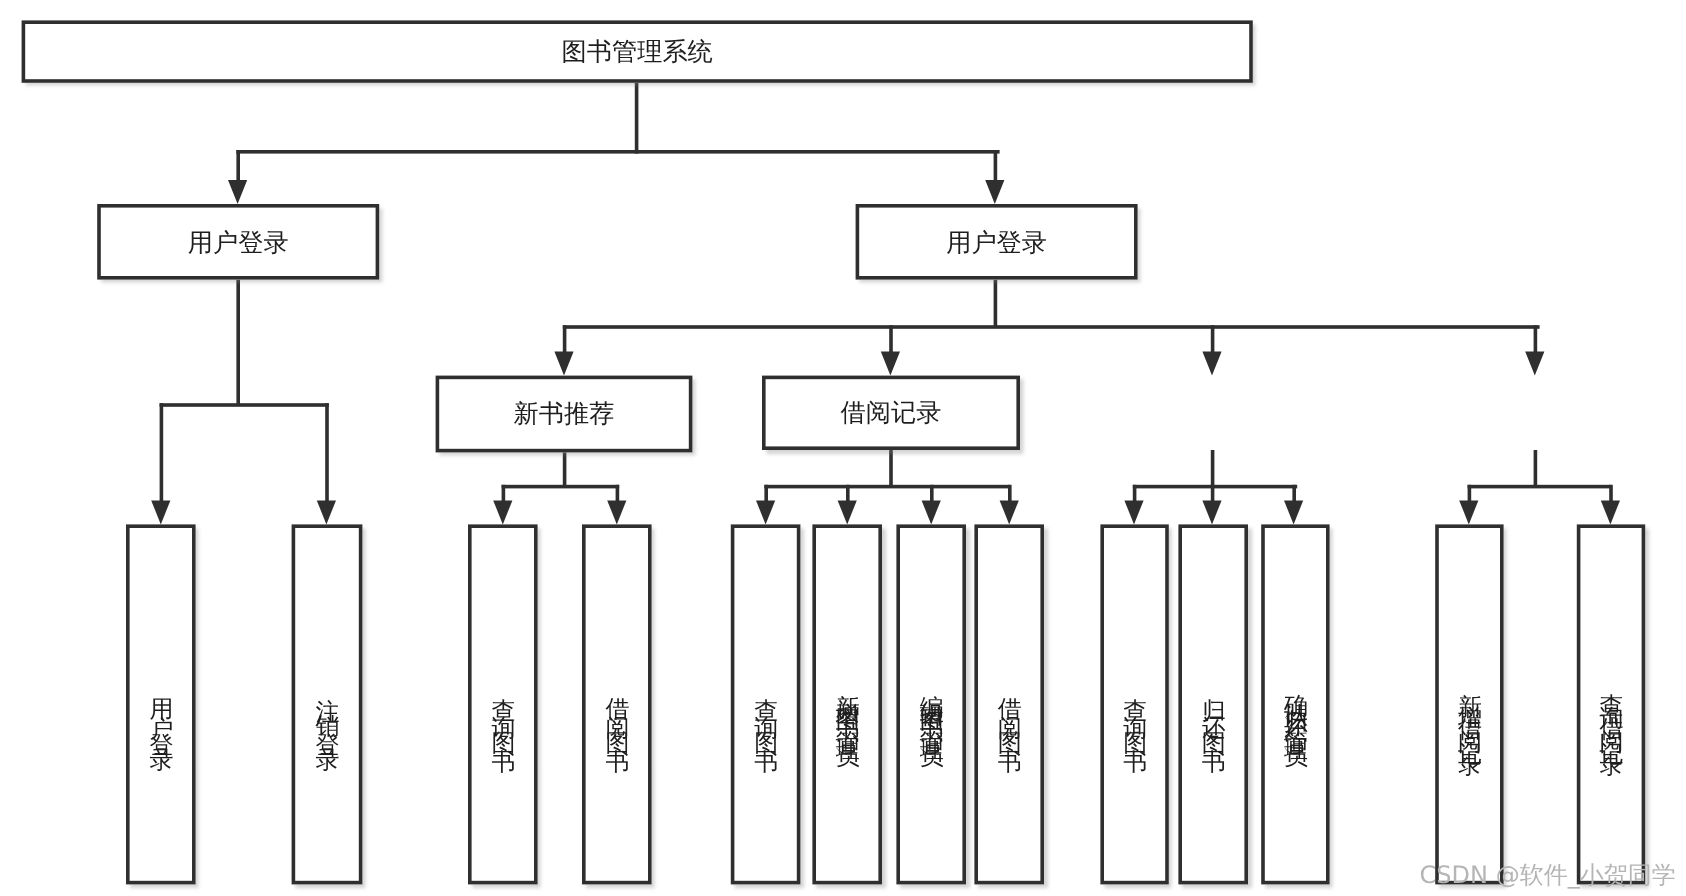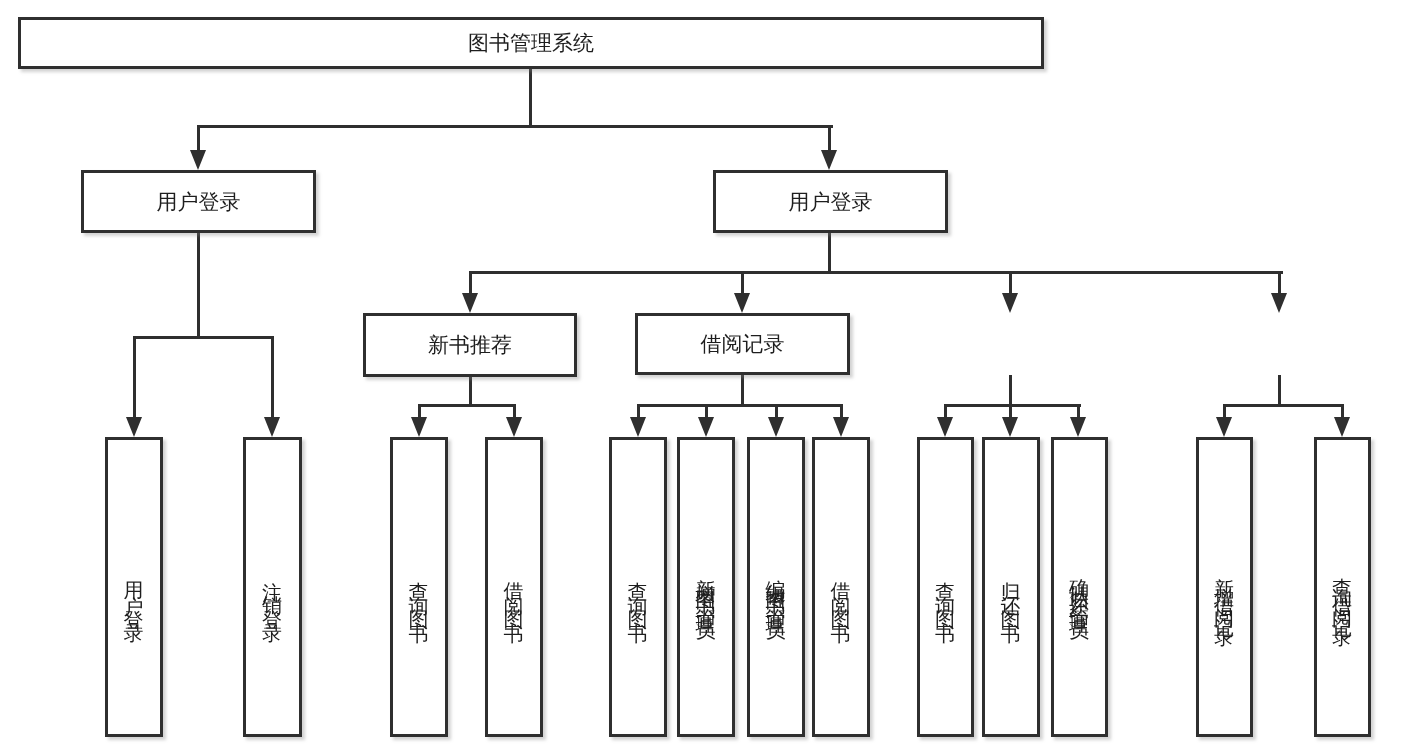--- a/index.html
+++ b/index.html
@@ -153,14 +153,15 @@
     <span class="vlbl ls9">确认归还（管理员）</span>
   </div>
 
   <div class="box v" style="left:1196px;width:57px">
     <span class="vlbl ls6">新增借阅记录</span>
   </div>
   <div class="box v" style="left:1314px;width:57px">
     <span class="vlbl ls6">查询借阅记录</span>
   </div>
 
+  <span class="watermark">CSDN @软件_小贺同学</span>
 
 </div>
 
 </body></html>

